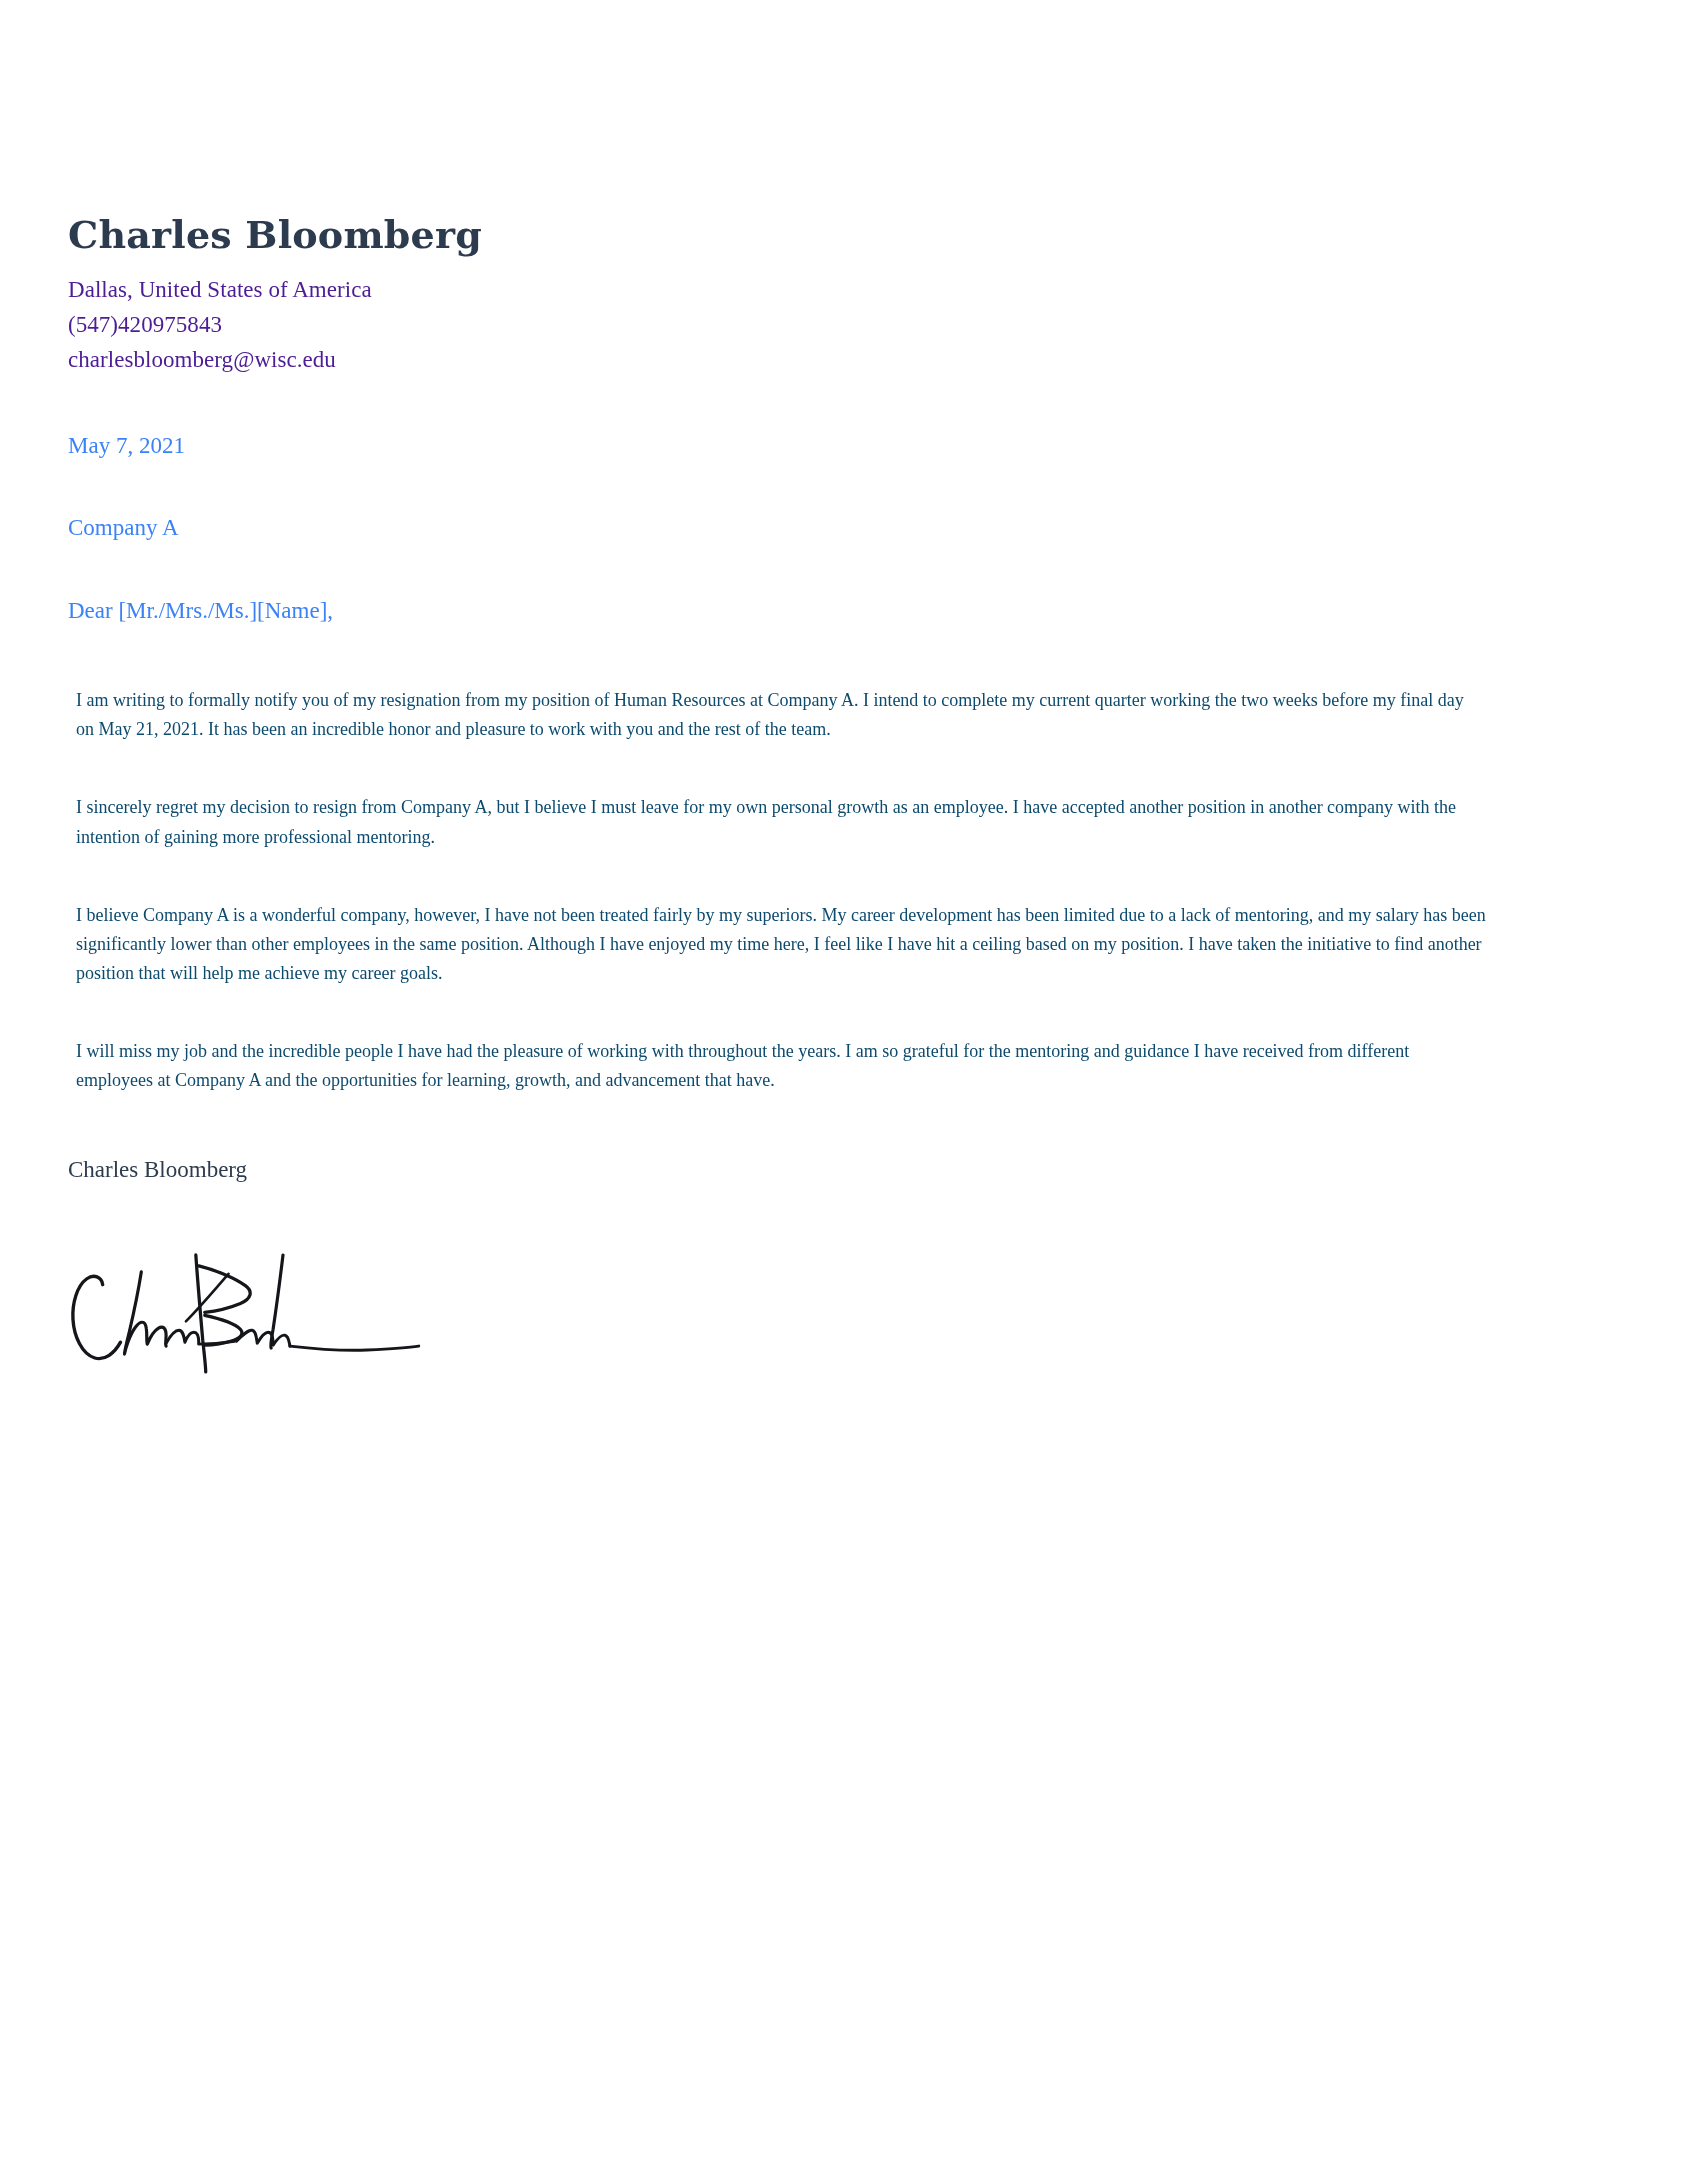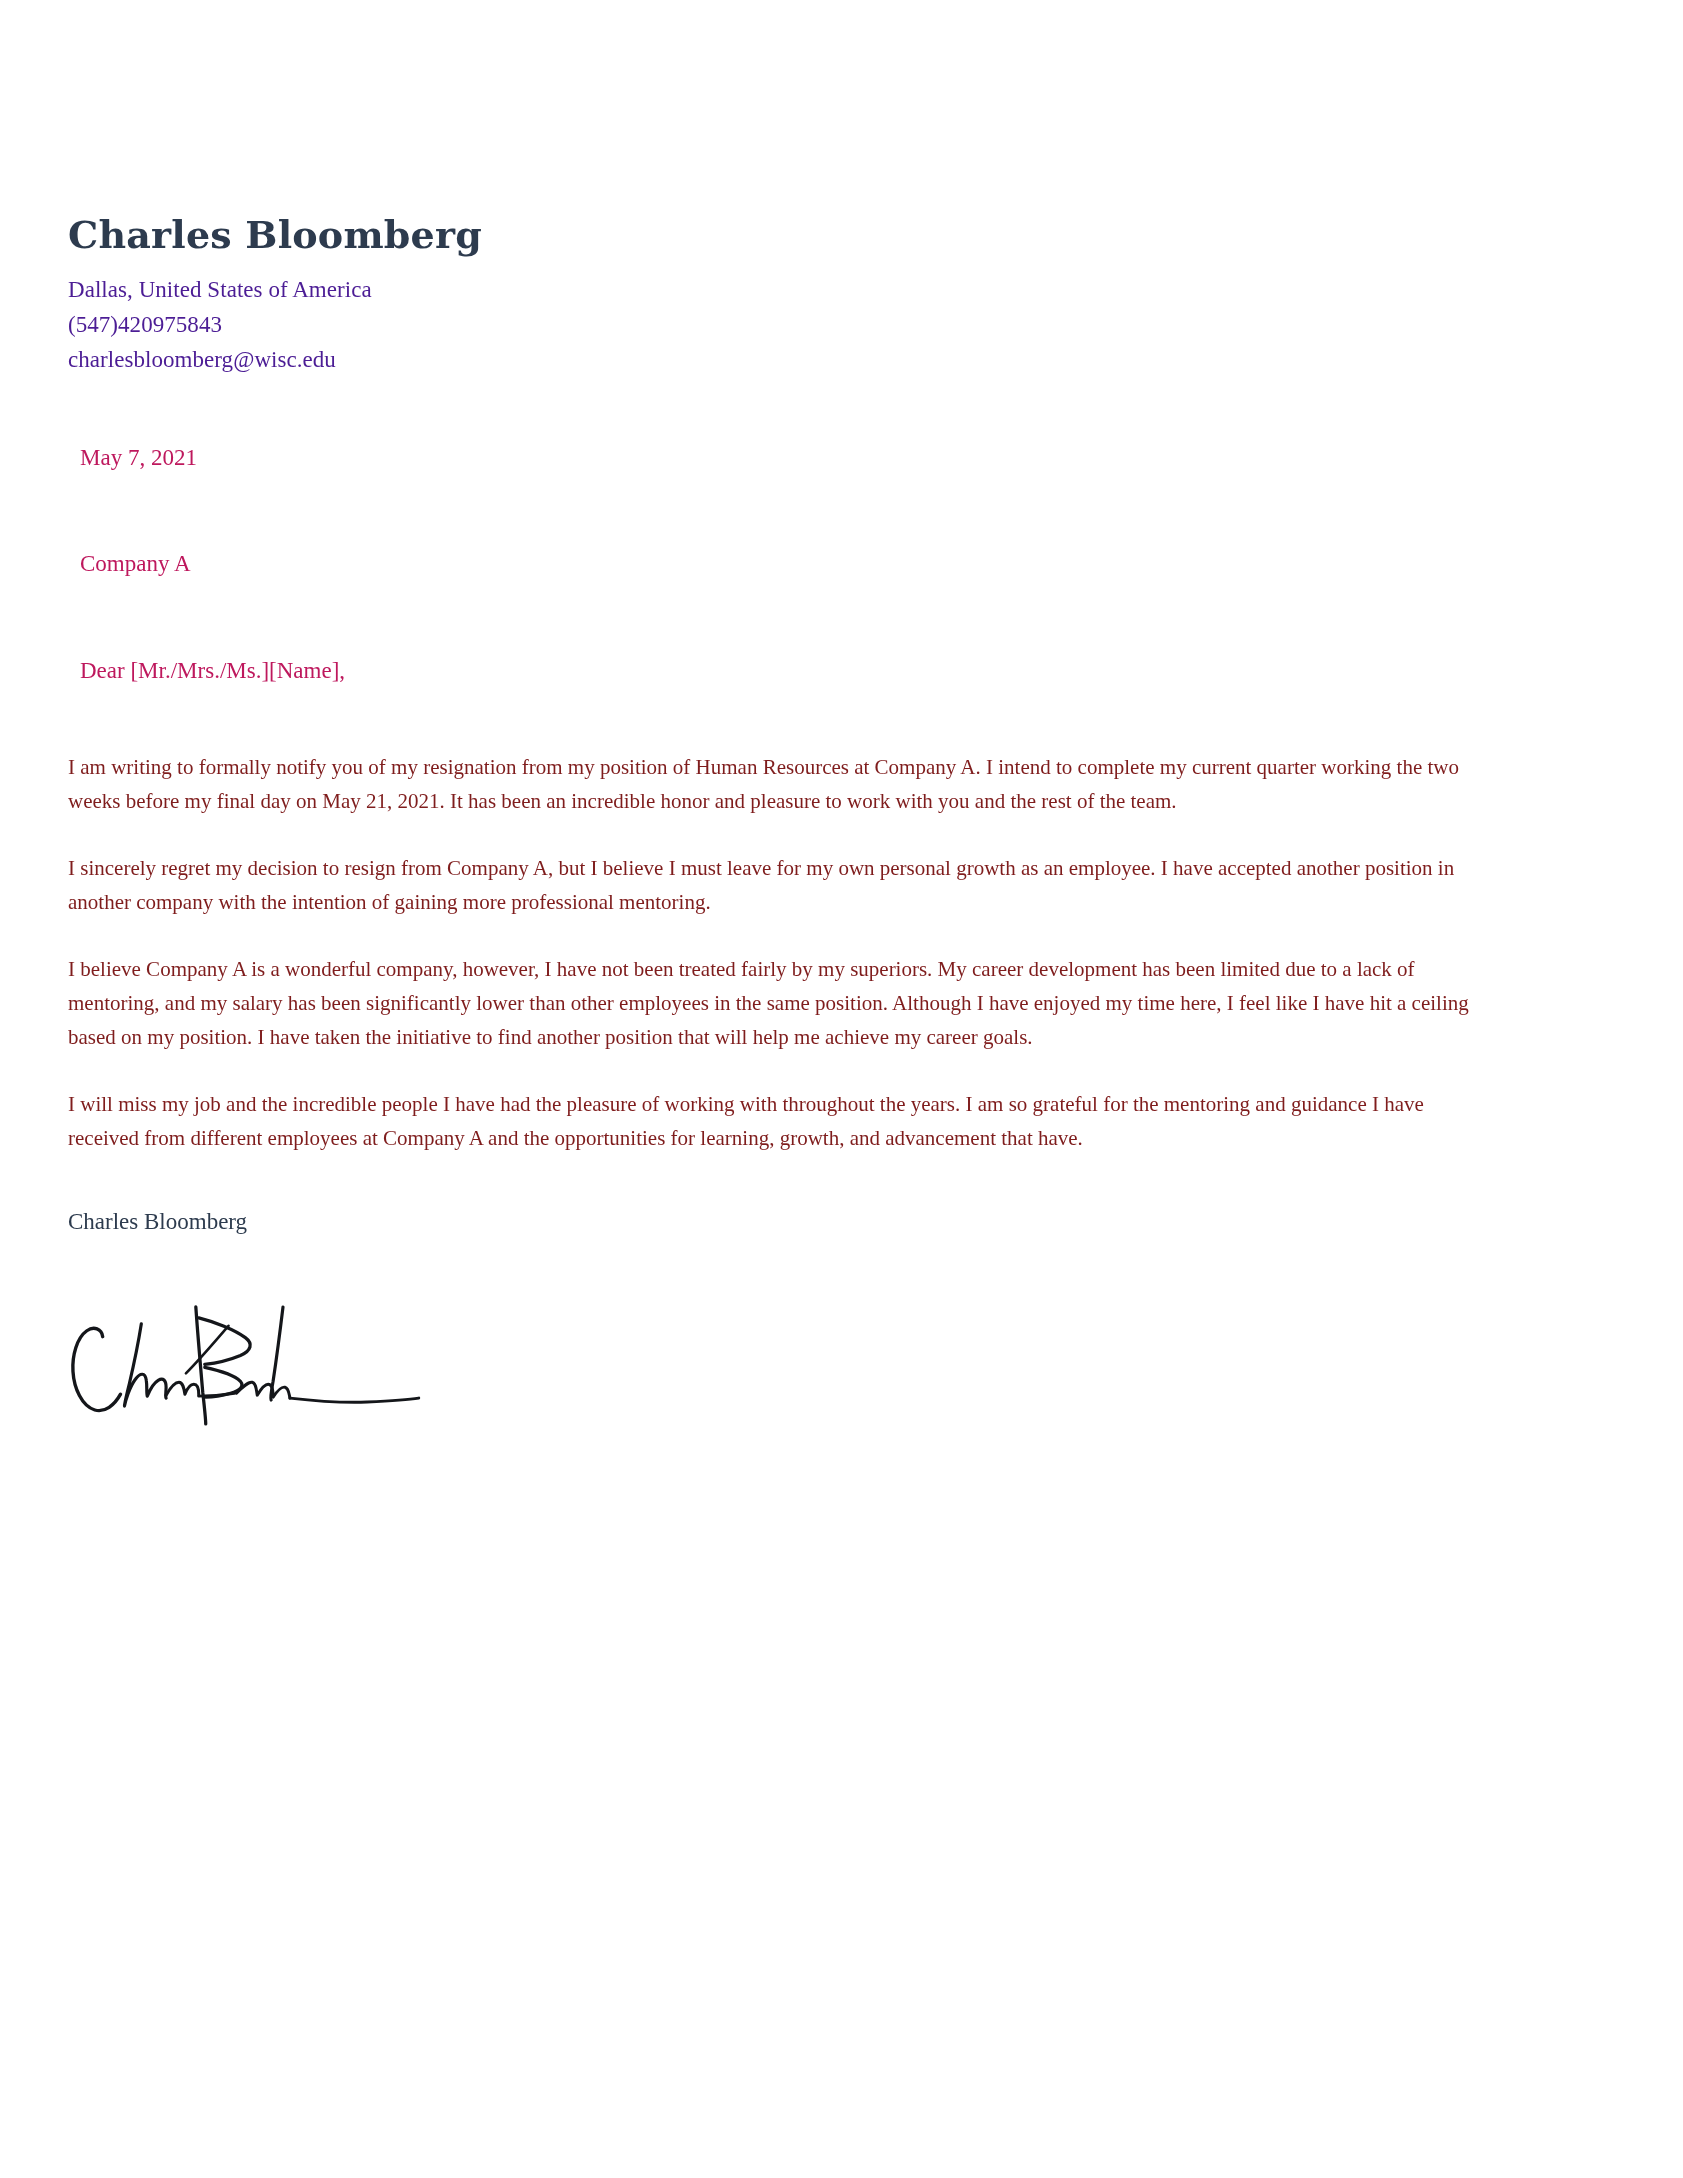--- a/index.html
+++ b/index.html
@@ -48,30 +48,30 @@
   .gap-1 { height: 51px; }
   .gap-2 { height: 48px; }
   .gap-3 { height: 48px; }
   .gap-4 { height: 50px; }
   .gap-p  { height: 33px; }
   .gap-sign { height: 48px; }
 
   .date-line, .recipient-line, .salutation-line {
     font-size: 23px;
     line-height: 1.5;
-    margin: 12px;
-    color: #be185d;
+    margin: 0;
+    color: #3b82f6;
   }
 
   
   .para {
-    font-size: 21px;
+    font-size: 18px;
     line-height: 1.62;
-    margin: 0;
-    color: #7f1d1d;
+    margin: 8px;
+    color: #0c4a6e;
     text-align: left;
     max-width: 1431px;
   }
 
   .closing-name {
     font-size: 23px;
     line-height: 1.5;
     margin: 0;
     color: #2d3b4e;
   }

